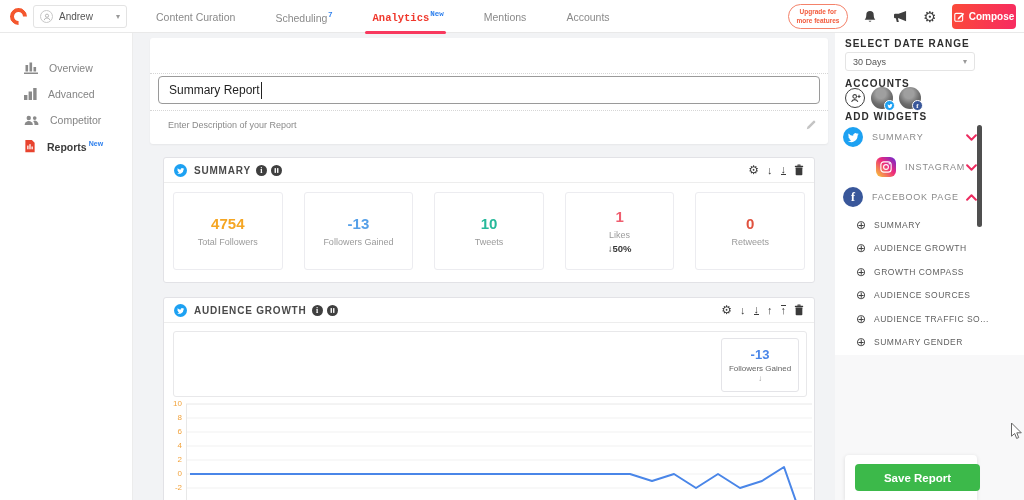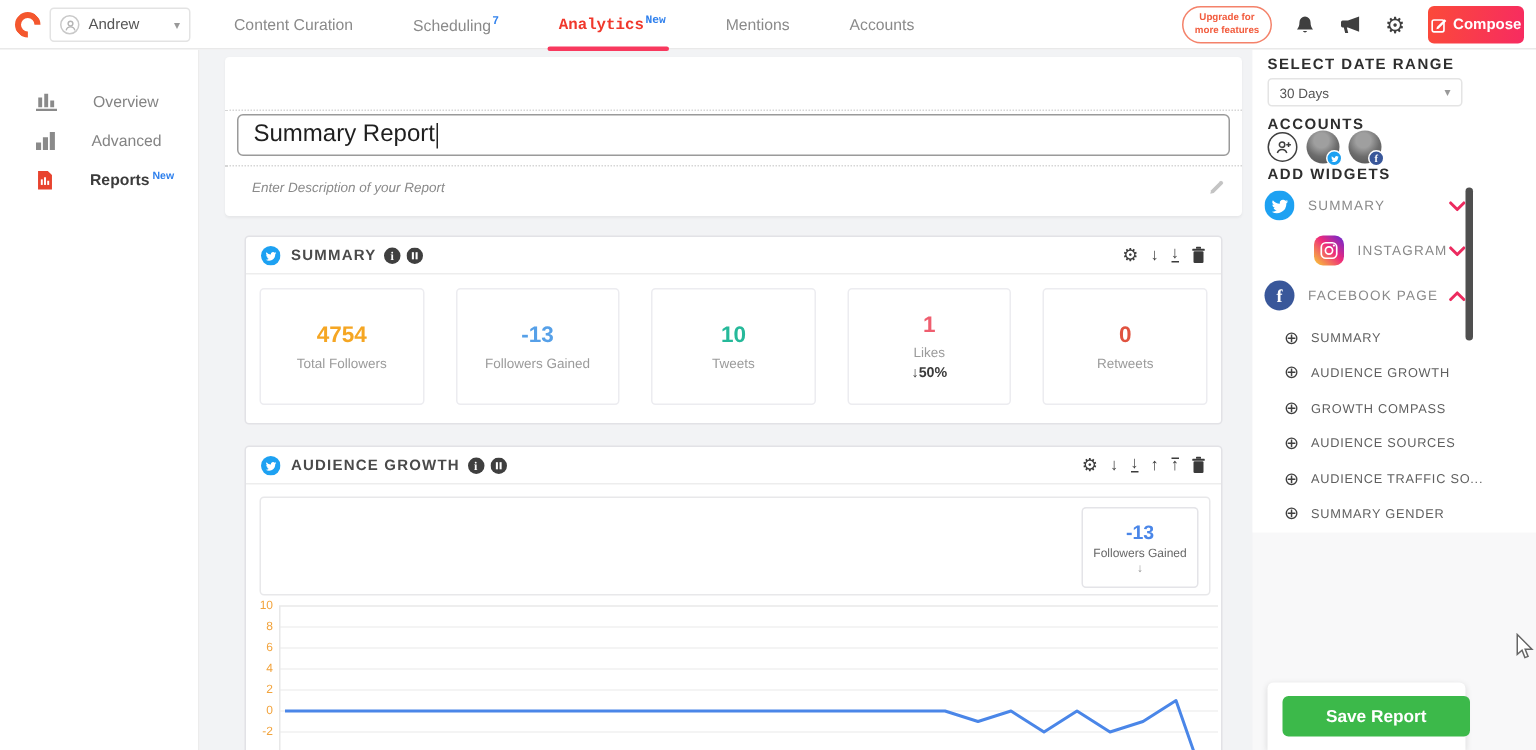--- a/index.html
+++ b/index.html
@@ -19,35 +19,35 @@
   .nav-item.active { color:#f0382c; font-weight:bold;font-family:Liberation Mono, monospace; }
   .nav-item.active::after { content:''; position:absolute; left:-8px; right:-2px; bottom:-11px; height:3px; background:#f8395e; border-radius:2px; }
   .nav-badge { font-size:7.5px; color:#2f80ed; font-weight:bold; margin-left:1px; }
   .topbar-right { position:absolute; right:8px; top:0; height:33px; display:flex; align-items:center; gap:14px; }
   .upgrade-btn { width:60px; height:25px; border:1px solid #f4826a; border-radius:13px; color:#f25b3d; font-size:6.5px; font-weight:bold; text-align:center; line-height:1.35; display:flex; flex-direction:column; justify-content:center; background:#fff; cursor:pointer; }
   .tb-ic { width:16px; height:16px; display:flex; align-items:center; justify-content:center; cursor:pointer; }
   .compose-btn { width:64px; height:25px; border-radius:4px; background:linear-gradient(100deg,#fb4a39,#f72b61); color:#fff; font-size:10px; font-weight:bold; display:flex; align-items:center; justify-content:center; gap:4px; cursor:pointer; }
 
   
   .sidebar { position:absolute; left:0; top:33px; width:133px; height:467px; background:#fff; border-right:1px solid #ececec; padding-top:22px; }
-  .side-item { display:flex; align-items:center; gap:24px; padding:7px 0 7px 24px; font-size:10.5px; color:#848484; cursor:pointer; }
+  .side-item { display:flex; align-items:center; gap:11px; padding:7px 0 7px 24px; font-size:10.5px; color:#848484; cursor:pointer; }
   .side-item.active { color:#3b3b3b; font-weight:bold; }
   .side-badge { font-size:7px; color:#2f80ed; font-weight:bold; vertical-align:super; margin-left:2px; }
   .ic { display:inline-flex; align-items:center; justify-content:center; }
 
   
   .main { position:absolute; left:133px; top:33px; width:702px; height:467px; }
   .header-card { position:absolute; left:17px; top:5px; width:678px; height:106px; background:#fff; border-radius:3px; box-shadow:0 1px 2px rgba(0,0,0,.05); }
   .hc-row1 { display:flex; align-items:center; padding:8px 12px 6px 13px; }
   .cam-circle { width:20px; height:20px; border-radius:50%; background:#ececec; display:flex; align-items:center; justify-content:center; flex:none; }
   .report-name { font-size:11.5px; font-weight:bold; color:#333; margin-left:21px; flex:1; }
-  .title-input { position:absolute; left:8px; top:38px; width:662px; height:28px; border:1px solid #9a9a9a; border-radius:4px; background:#fff; display:flex; align-items:center; padding-left:10px; font-size:16px; color:#1f1f1f; }
+  .title-input { position:absolute; left:8px; top:38px; width:662px; height:28px; border:1px solid #9a9a9a; border-radius:4px; background:#fff; display:flex; align-items:center; padding-left:10px; font-size:12px; color:#1f1f1f; }
   .text-caret { width:1px; height:17px; background:#222; margin-left:1px; }
   .hc-sep { position:absolute; left:0; right:0; border-top:1px dotted #d6d6d6; }
-  .desc-row { position:absolute; left:0; top:74px; width:100%; display:flex; align-items:flex-start; padding:8px 12px 0 18px;font-style:italic; }
+  .desc-row { position:absolute; left:0; top:74px; width:100%; display:flex; align-items:flex-start; padding:8px 12px 0 18px; }
   .desc-placeholder { font-size:9px; color:#8a8a8a; flex:1; }
 
   .widget-card { position:absolute; background:#fff; border:1px solid #e2e2e6; border-radius:3px; }
   .w-head { height:25px; display:flex; align-items:center; padding:0 10px; border-bottom:1px solid #ededed; }
   .w-title { font-size:10px; font-weight:bold; color:#4a4a4a; letter-spacing:.8px; margin:0 5px 0 7px; }
   .wactions { margin-left:auto; display:flex; align-items:center; gap:8px; }
   .wactions .ic { font-size:12px; color:#3c3c3c; cursor:pointer; }
   .dl { border-bottom:1.5px solid #3c3c3c; line-height:.85; }
   .ul { border-top:1.5px solid #3c3c3c; line-height:.85; }
 
@@ -158,20 +158,31 @@
       <div class="side-item">
         <span class="ic">
           <svg width="13" height="12" viewBox="0 0 13 12" fill="#8a8a8a">
             <rect x="0" y="7" width="3.4" height="5"></rect>
             <rect x="4.6" y="3.5" width="3.4" height="8.5"></rect>
             <rect x="9.2" y="0" width="3.4" height="12"></rect>
           </svg>
         </span>
         <span>Advanced</span>
       </div>
+      <div class="side-item">
+        <span class="ic">
+          <svg width="15" height="11" viewBox="0 0 16 12" fill="#8a8a8a">
+            <circle cx="5" cy="3.2" r="2.4"></circle>
+            <path d="M.5 11a4.5 4.5 0 0 1 9 0z"></path>
+            <circle cx="11.5" cy="3.4" r="2"></circle>
+            <path d="M9.8 6.6a4 4 0 0 1 5.7 4.4h-4.2a5.5 5.5 0 0 0-1.5-4.4z"></path>
+          </svg>
+        </span>
+        <span>Competitor</span>
+      </div>
       <div class="side-item active">
         <span class="ic">
           <svg width="12" height="13" viewBox="0 0 12 14">
             <path d="M1 0h7l3 3v11H1z" fill="#e8432e" transform="translate(0,0) scale(1,0.95)"></path>
             <rect x="3" y="6" width="1.4" height="4" fill="#fff"></rect>
             <rect x="5.3" y="4.5" width="1.4" height="5.5" fill="#fff"></rect>
             <rect x="7.6" y="7" width="1.4" height="3" fill="#fff"></rect>
           </svg>
         </span>
         <span>Reports<sup class="side-badge">New</sup></span>

